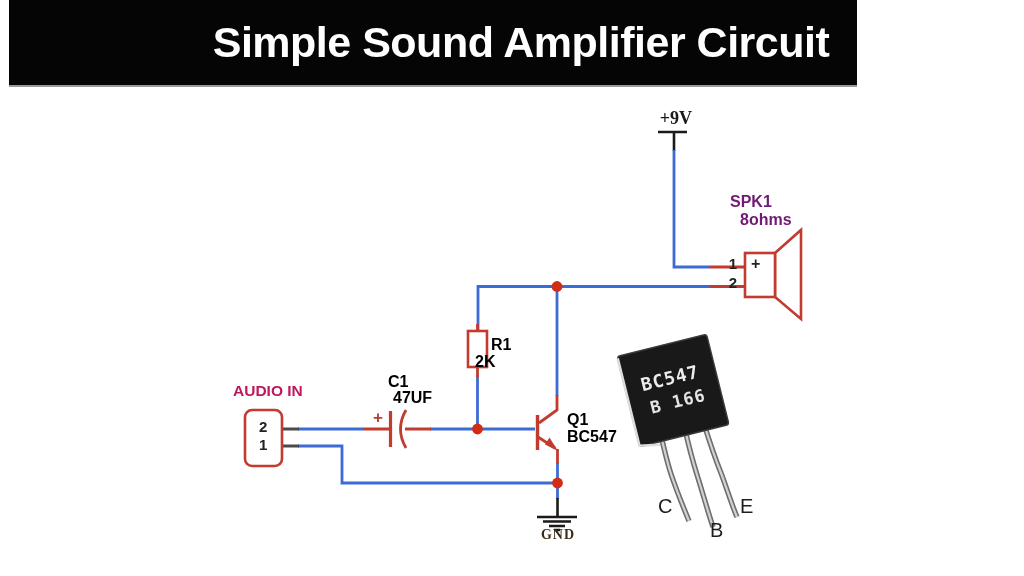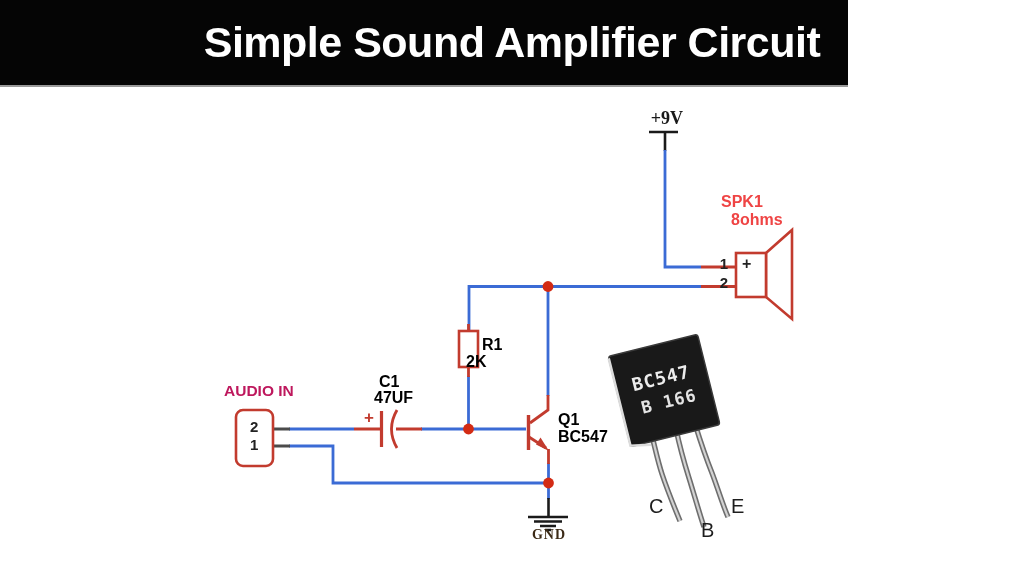--- a/index.html
+++ b/index.html
@@ -1,38 +1,38 @@
 <!DOCTYPE html>
 <html><head>
 <meta charset="utf-8">
 <style>
   html,body{margin:0;padding:0;background:#ffffff;}
   .stage{
     position:relative;width:848px;height:576px;background:#ffffff;
-    overflow:hidden;font-family:"Liberation Sans",sans-serif;
+    overflow:hidden;font-family:"Liberation Sans",sans-serif;margin-left:9px;
   }
   .title-bar{
     position:absolute;left:0;top:0;width:1024px;height:85px;
     background:#050505;border-bottom:2px solid #9a9a9a;
     display:flex;align-items:center;justify-content:center;z-index:3;
   }
   .title-bar h1{
     margin:0;color:#ffffff;font-size:43px;font-weight:bold;
     letter-spacing:-0.5px;font-family:"Liberation Sans",sans-serif;
   }
   svg.circuit{position:absolute;left:0;top:0;z-index:1;}
   .lbl{
     position:absolute;z-index:4;color:#000000;
     font-family:"Liberation Sans",sans-serif;font-weight:600;
     font-size:16px;line-height:1.05;white-space:nowrap;
   }
   .serif{font-family:"Liberation Serif",serif;font-weight:bold;color:#1a1a1a;}
   .pin{font-size:15px;font-weight:bold;color:#222;}
   .maroon{color:#be185d;font-weight:bold;font-size:15.5px;}
-  .spk{color:#ef4444;}
+  .spk{color:#701a75;}
   .red{color:#c23b2e;font-weight:bold;font-size:17px;}
   .gnd{font-size:14px;color:#3b2a16;letter-spacing:1px;}
   .leadlbl{font-weight:400;font-size:20px;color:#1d1d1d;}
 </style>
 </head>
 <body>
 
 <div class="stage">
 
   <header class="title-bar">
@@ -104,21 +104,21 @@
   <div class="lbl spk" style="left:721px;top:194px;">SPK1</div>
   <div class="lbl spk" style="left:731px;top:212px;">8ohms</div>
   <div class="lbl pin" style="left:712px;top:256px;width:16px;text-align:right;">1</div>
   <div class="lbl pin" style="left:712px;top:275px;width:16px;text-align:right;">2</div>
   <div class="lbl pin" style="left:742px;top:256px;font-size:16px;">+</div>
 
   <div class="lbl" style="left:482px;top:337px;">R1</div>
   <div class="lbl" style="left:466px;top:354px;">2K</div>
 
   <div class="lbl" style="left:379px;top:374px;">C1</div>
-  <div class="lbl" style="left:374px;top:390px;text-align:center;">47UF</div>
+  <div class="lbl" style="left:384px;top:390px;text-align:center;">47UF</div>
   <div class="lbl red" style="left:364px;top:409px;">+</div>
 
   <div class="lbl" style="left:558px;top:412px;">Q1</div>
   <div class="lbl" style="left:558px;top:429px;">BC547</div>
 
   <div class="lbl maroon" style="left:224px;top:383px;">AUDIO IN</div>
   <div class="lbl pin" style="left:250px;top:419px;">2</div>
   <div class="lbl pin" style="left:250px;top:437px;">1</div>
 
   <div class="lbl serif gnd" style="left:521px;top:528px;width:56px;text-align:center;">GND</div>

